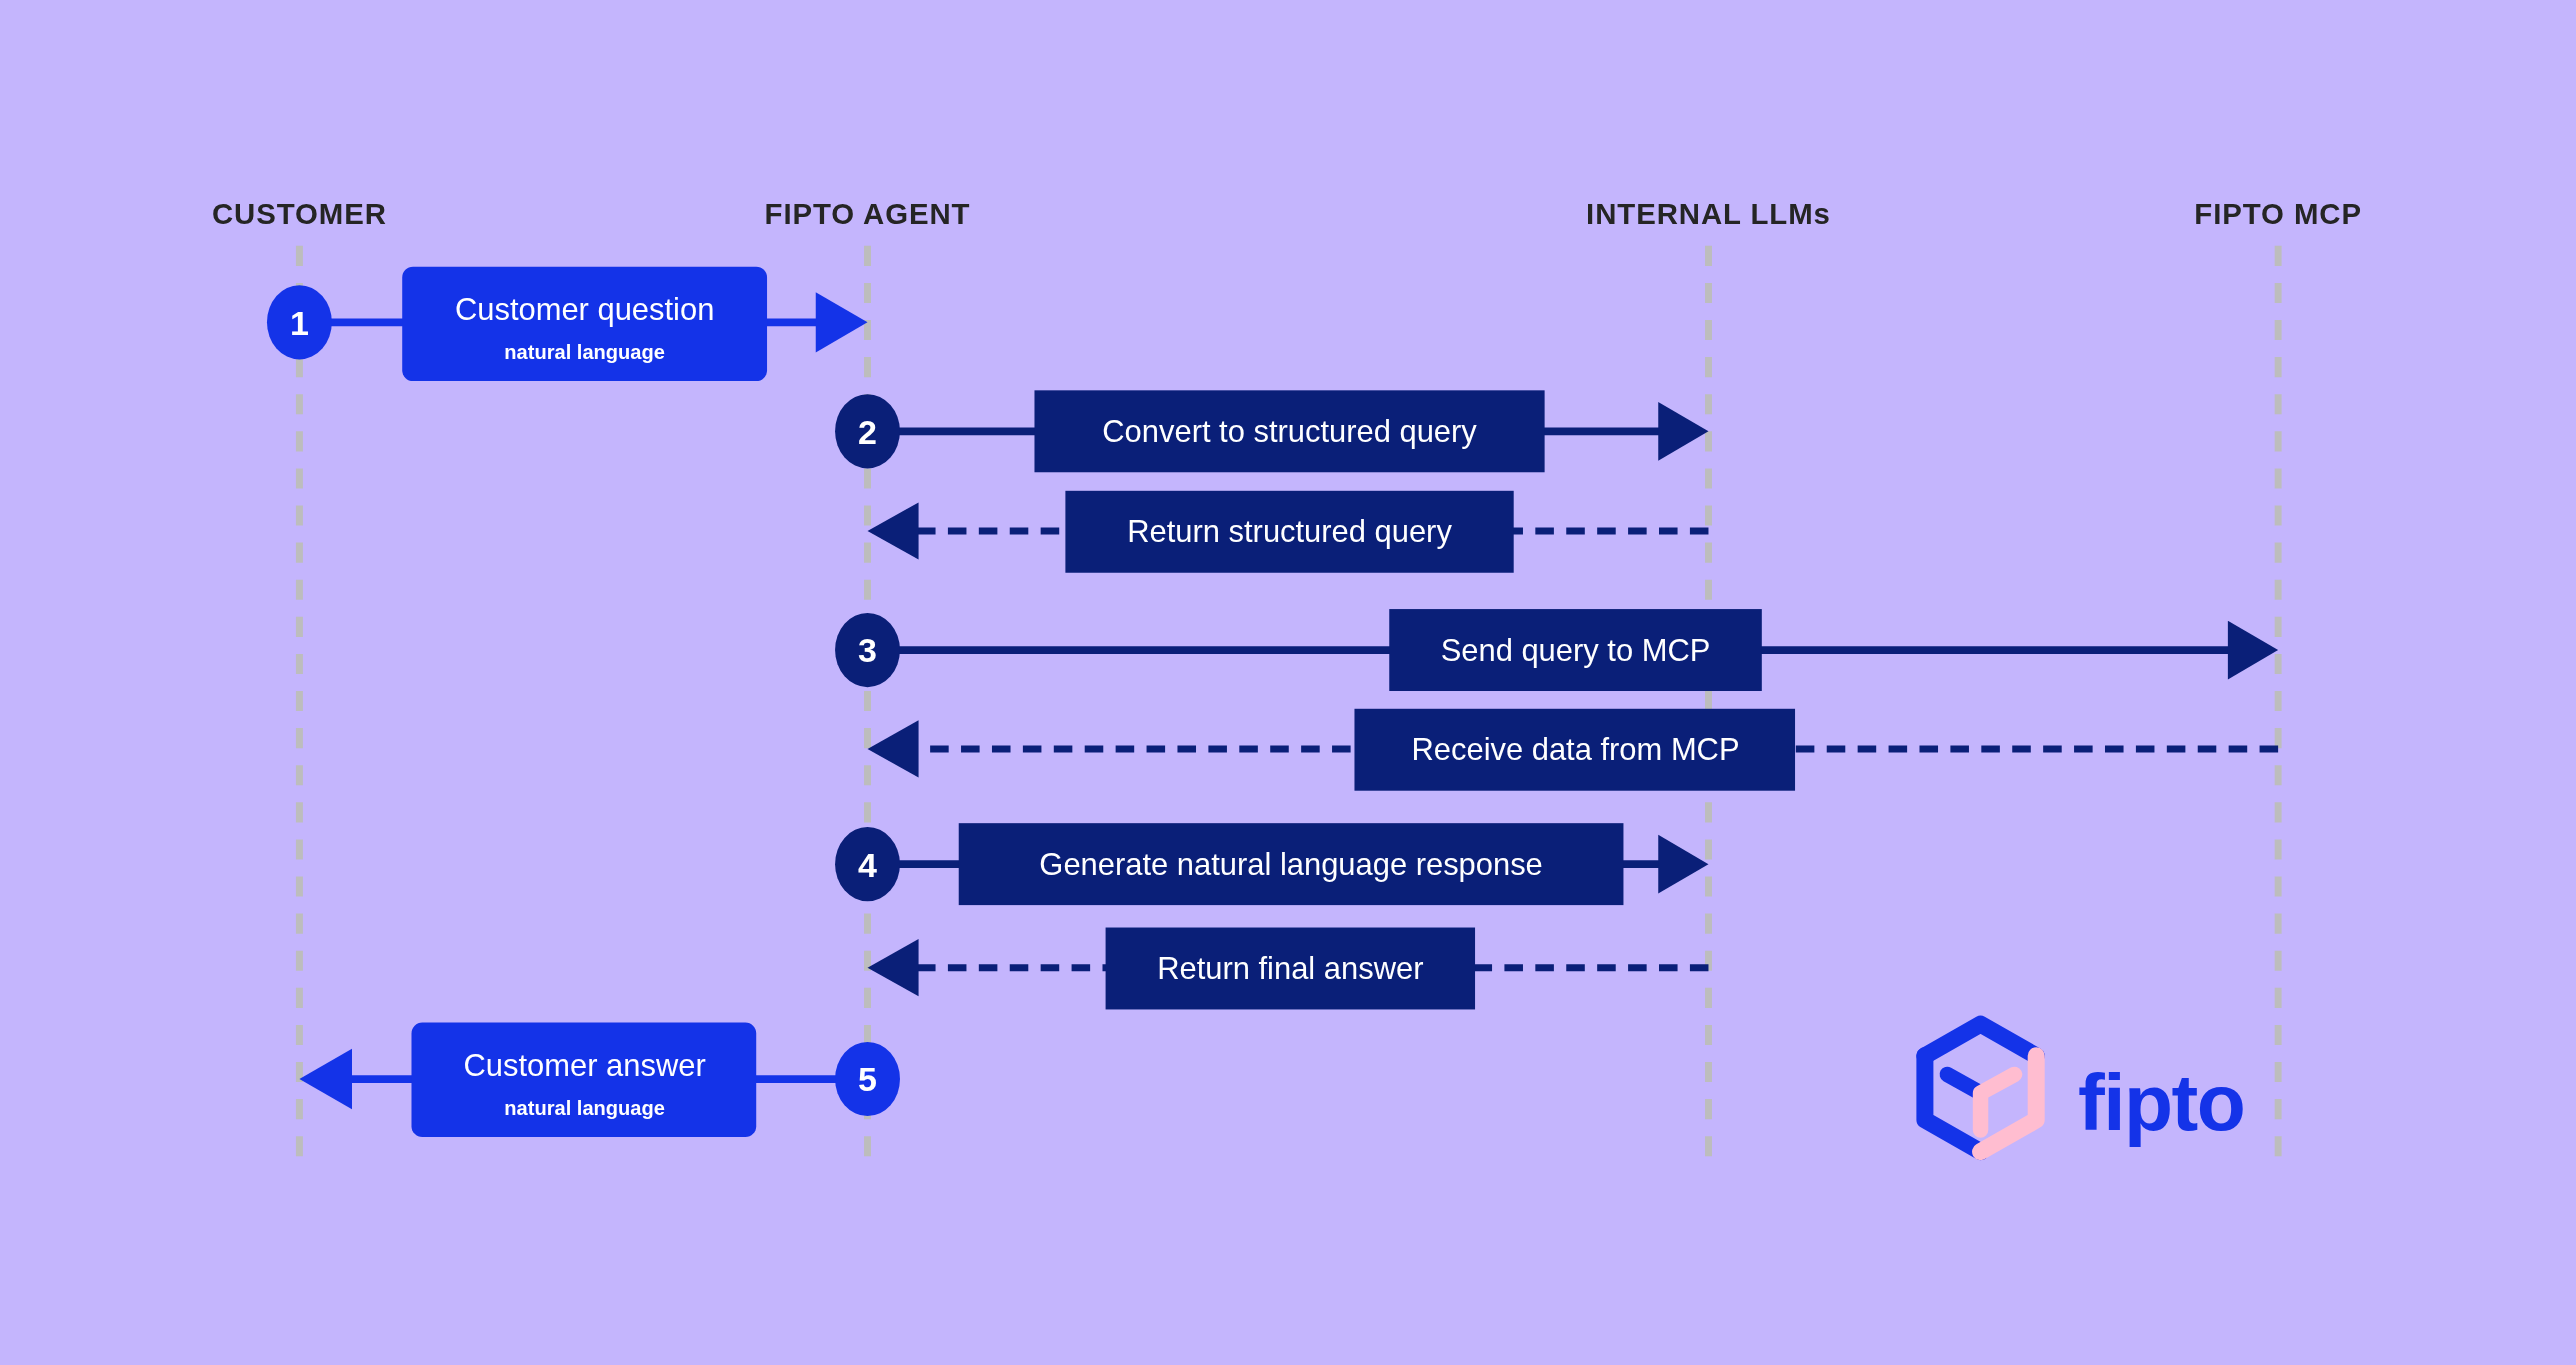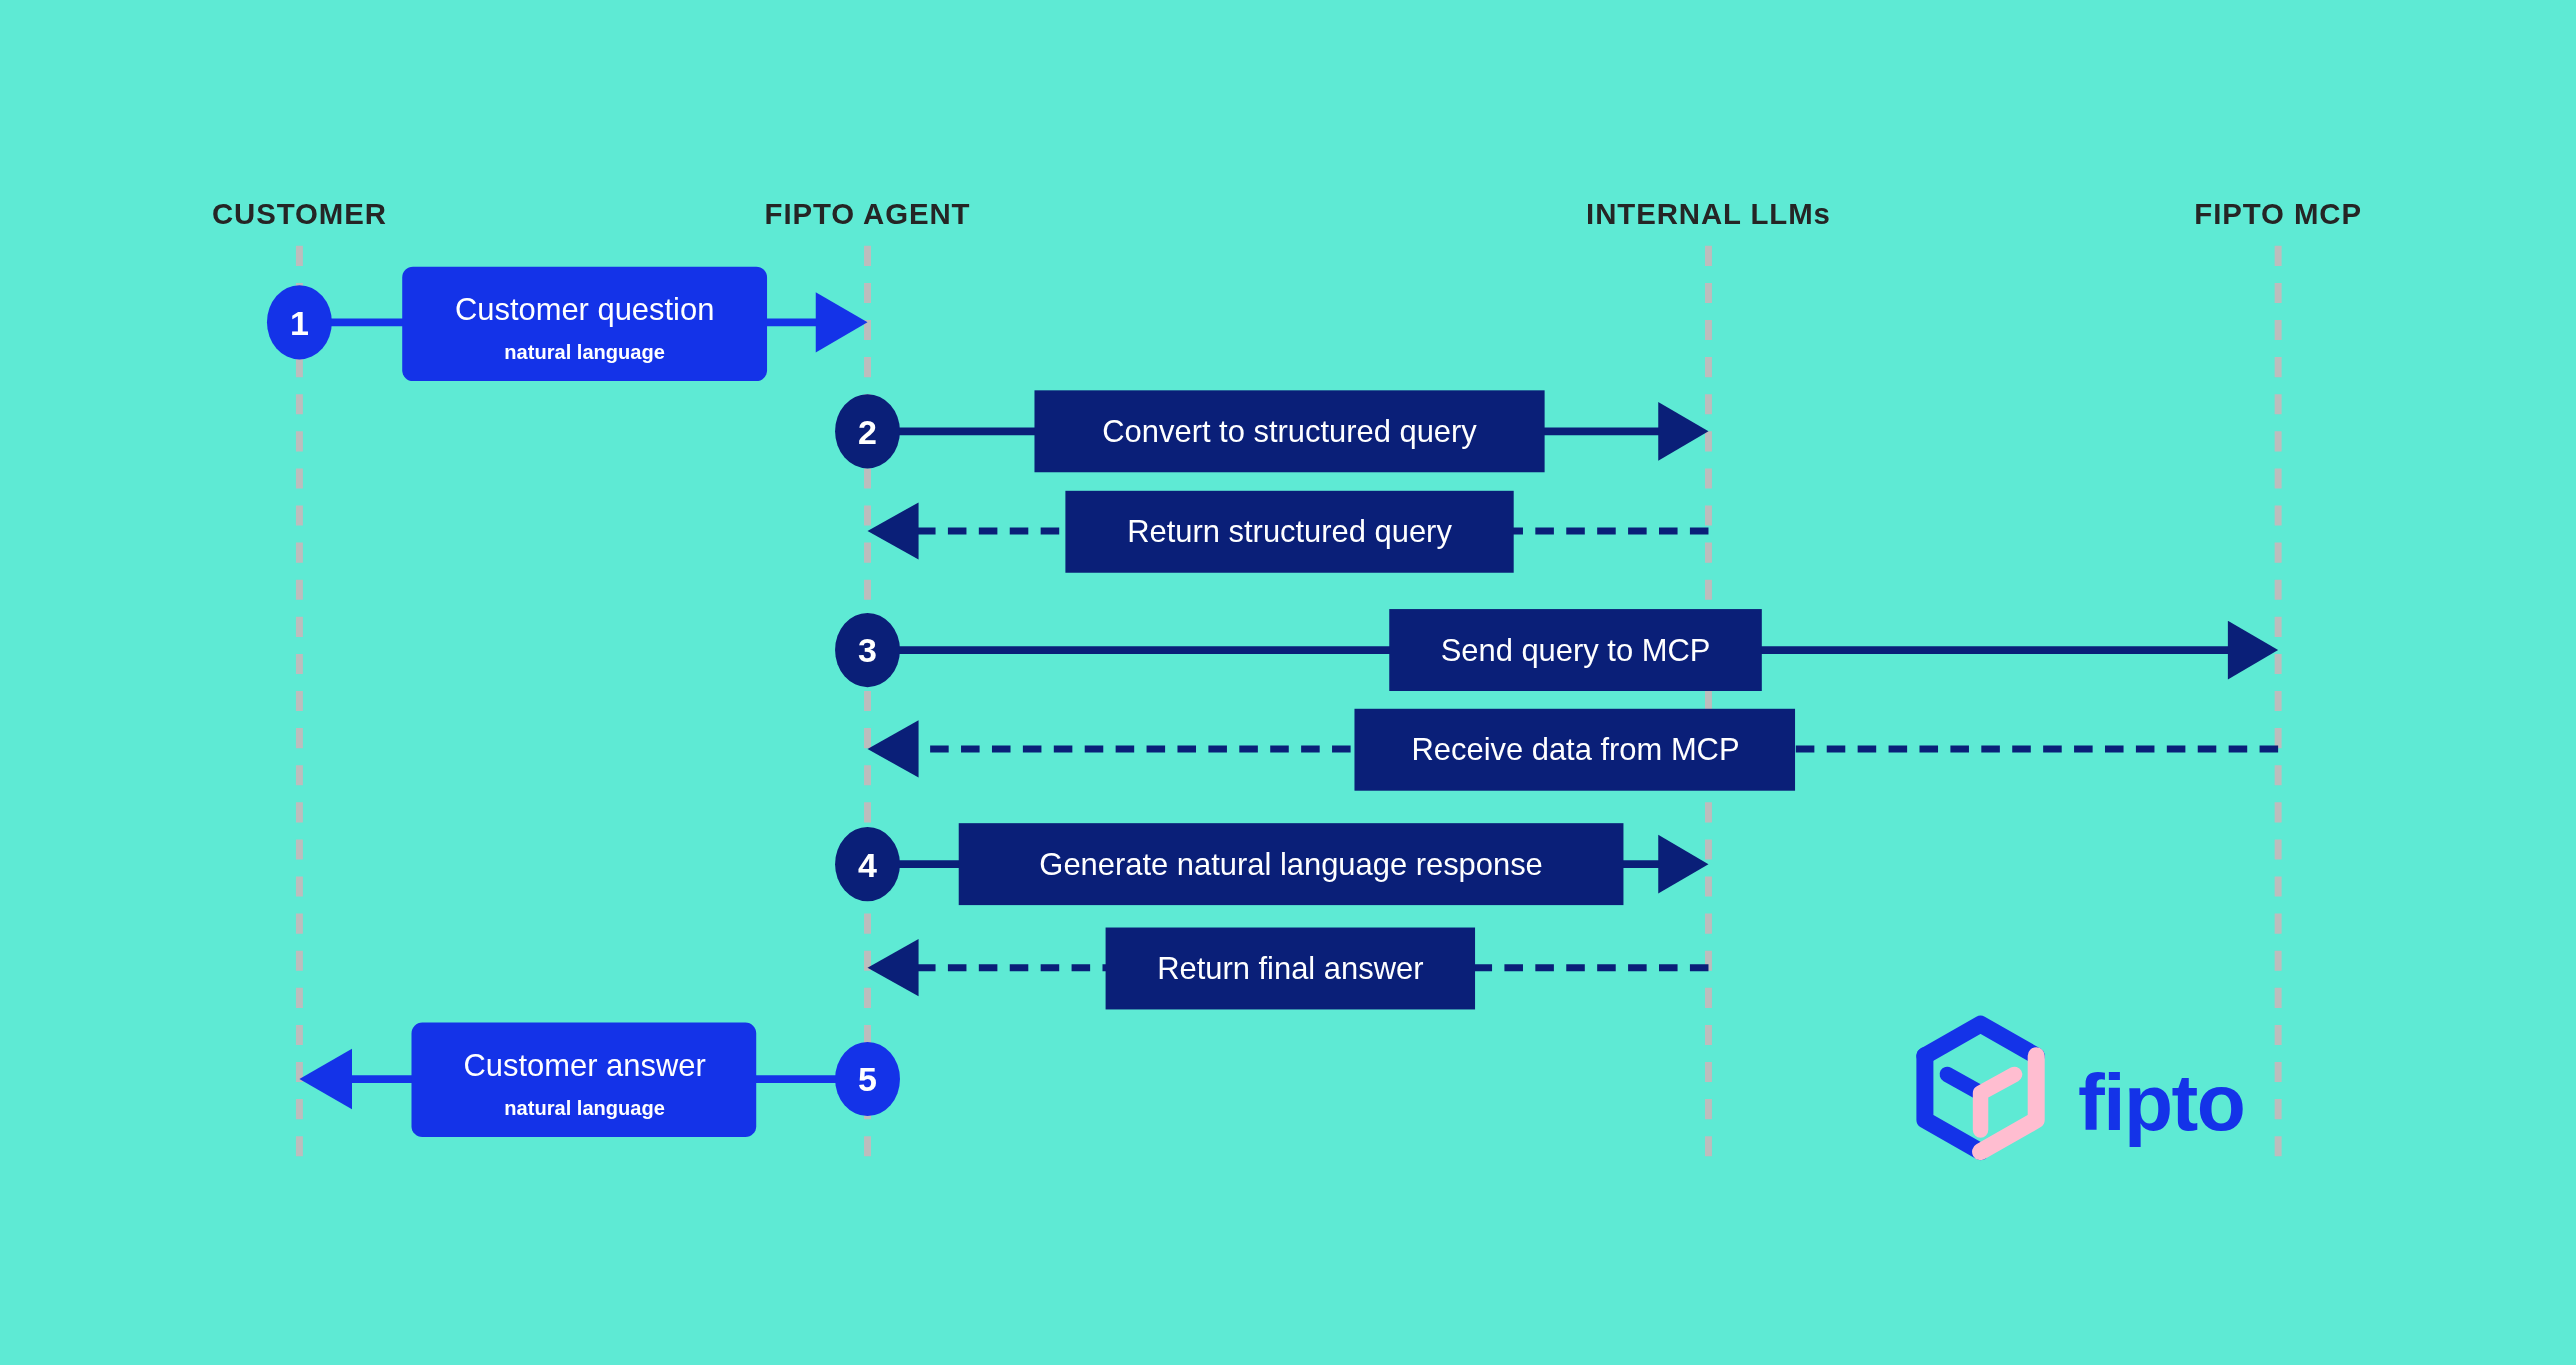--- a/index.html
+++ b/index.html
@@ -8,21 +8,21 @@
     background: #000000;
   }
   body {
     font-family: "Liberation Sans", sans-serif;
     -webkit-font-smoothing: antialiased;
   }
   #stage {
     position: relative;
     width: 2576px;
     height: 1365px;
-    background: #5eead4;
+    background: #c4b5fd;
     overflow: hidden;
   }
   #diagram-svg {
     position: absolute;
     left: 0;
     top: 0;
     width: 2576px;
     height: 1365px;
   }
   .actor-label {

